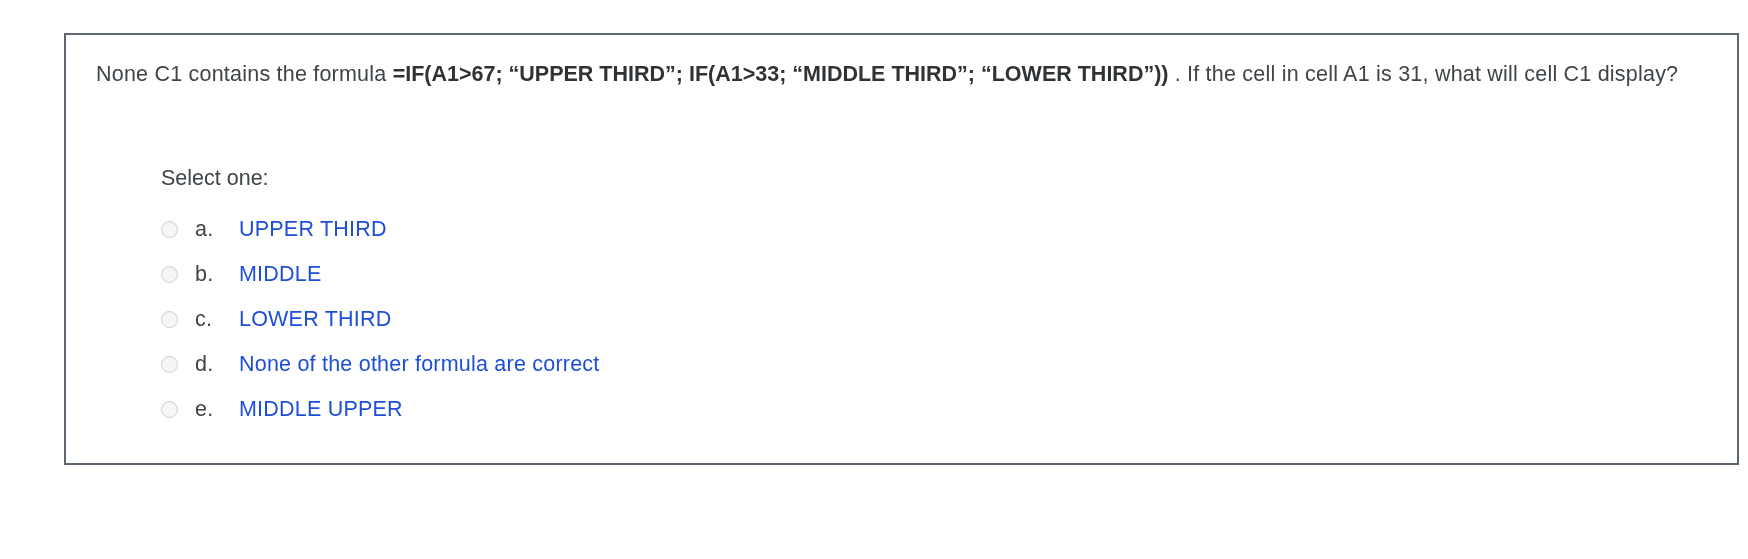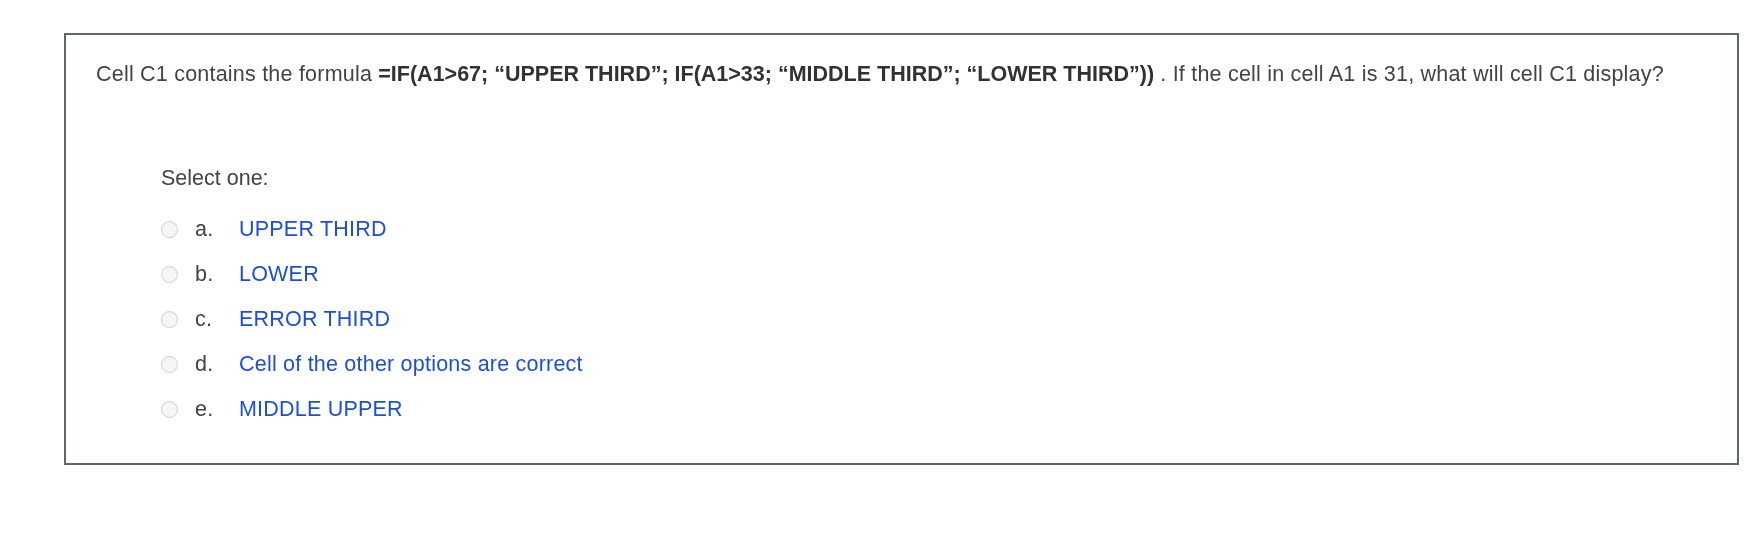--- a/index.html
+++ b/index.html
@@ -106,48 +106,48 @@
     cursor: pointer;
   }
 </style>
 </head>
 <body>
 
 <div class="page">
 
   <div class="question-card">
 
-    <p class="question-text"><span>Cell C1 contains the formula </span><span class="formula">=IF(A1&gt;67; “UPPER THIRD”; IF(A1&gt;33; “MIDDLE THIRD”; “LOWER THIRD”))</span><span> . If the cell in cell A1 is 31, what will cell C1 display?</span></p>
+    <p class="question-text"><span>None C1 contains the formula </span><span class="formula">=IF(A1&gt;67; “UPPER THIRD”; IF(A1&gt;33; “MIDDLE THIRD”; “LOWER THIRD”))</span><span> . If the cell in cell A1 is 31, what will cell C1 display?</span></p>
 
     <p class="select-one">Select one:</p>
 
     <ul class="options">
 
       <li class="option-row">
         <span class="radio"></span>
         <span class="option-letter">a.</span>
         <span class="option-label">UPPER THIRD</span>
       </li>
 
       <li class="option-row">
         <span class="radio"></span>
         <span class="option-letter">b.</span>
-        <span class="option-label">LOWER</span>
+        <span class="option-label">MIDDLE</span>
       </li>
 
       <li class="option-row">
         <span class="radio"></span>
         <span class="option-letter">c.</span>
-        <span class="option-label">ERROR THIRD</span>
+        <span class="option-label">LOWER THIRD</span>
       </li>
 
       <li class="option-row">
         <span class="radio"></span>
         <span class="option-letter">d.</span>
-        <span class="option-label">Cell of the other options are correct</span>
+        <span class="option-label">None of the other formula are correct</span>
       </li>
 
       <li class="option-row">
         <span class="radio"></span>
         <span class="option-letter">e.</span>
         <span class="option-label">MIDDLE UPPER</span>
       </li>
 
     </ul>
 

